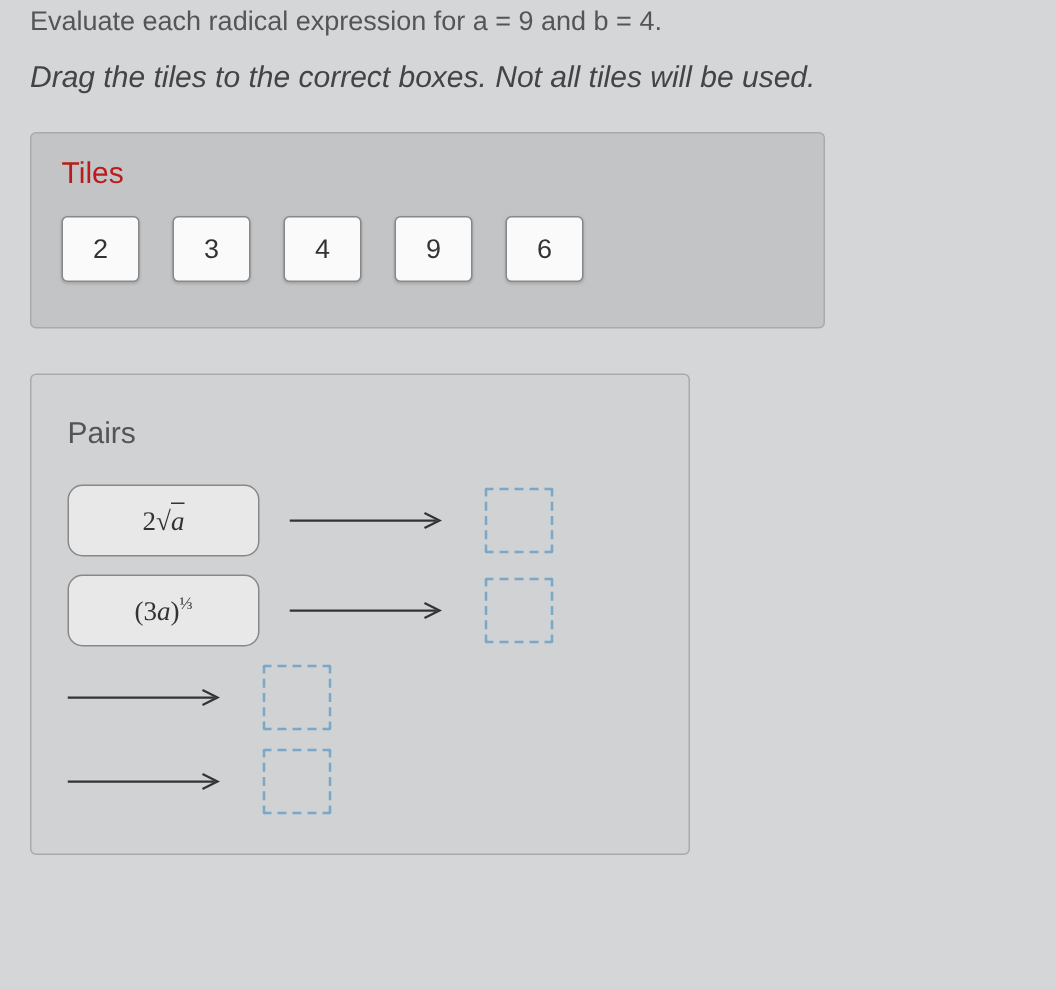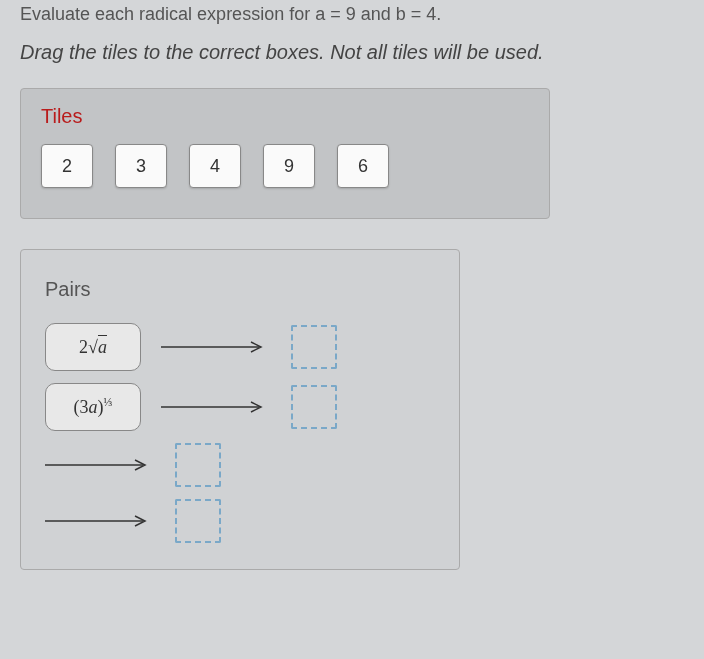--- a/index.html
+++ b/index.html
@@ -71,21 +71,21 @@
       color: #555;
       padding: 16px 24px 16px 24px;
     }
     .pair-row {
       display: flex;
       align-items: center;
       padding: 6px 24px;
       gap: 20px;
     }
     .expr-box {
-      width: 96px;
+      width: 128px;
       height: 48px;
       background: #e8e8e8;
       border: 1px solid #888;
       border-radius: 10px;
       display: flex;
       align-items: center;
       justify-content: center;
       font-size: 18px;
       font-family: 'Times New Roman', serif;
       font-style: italic;

